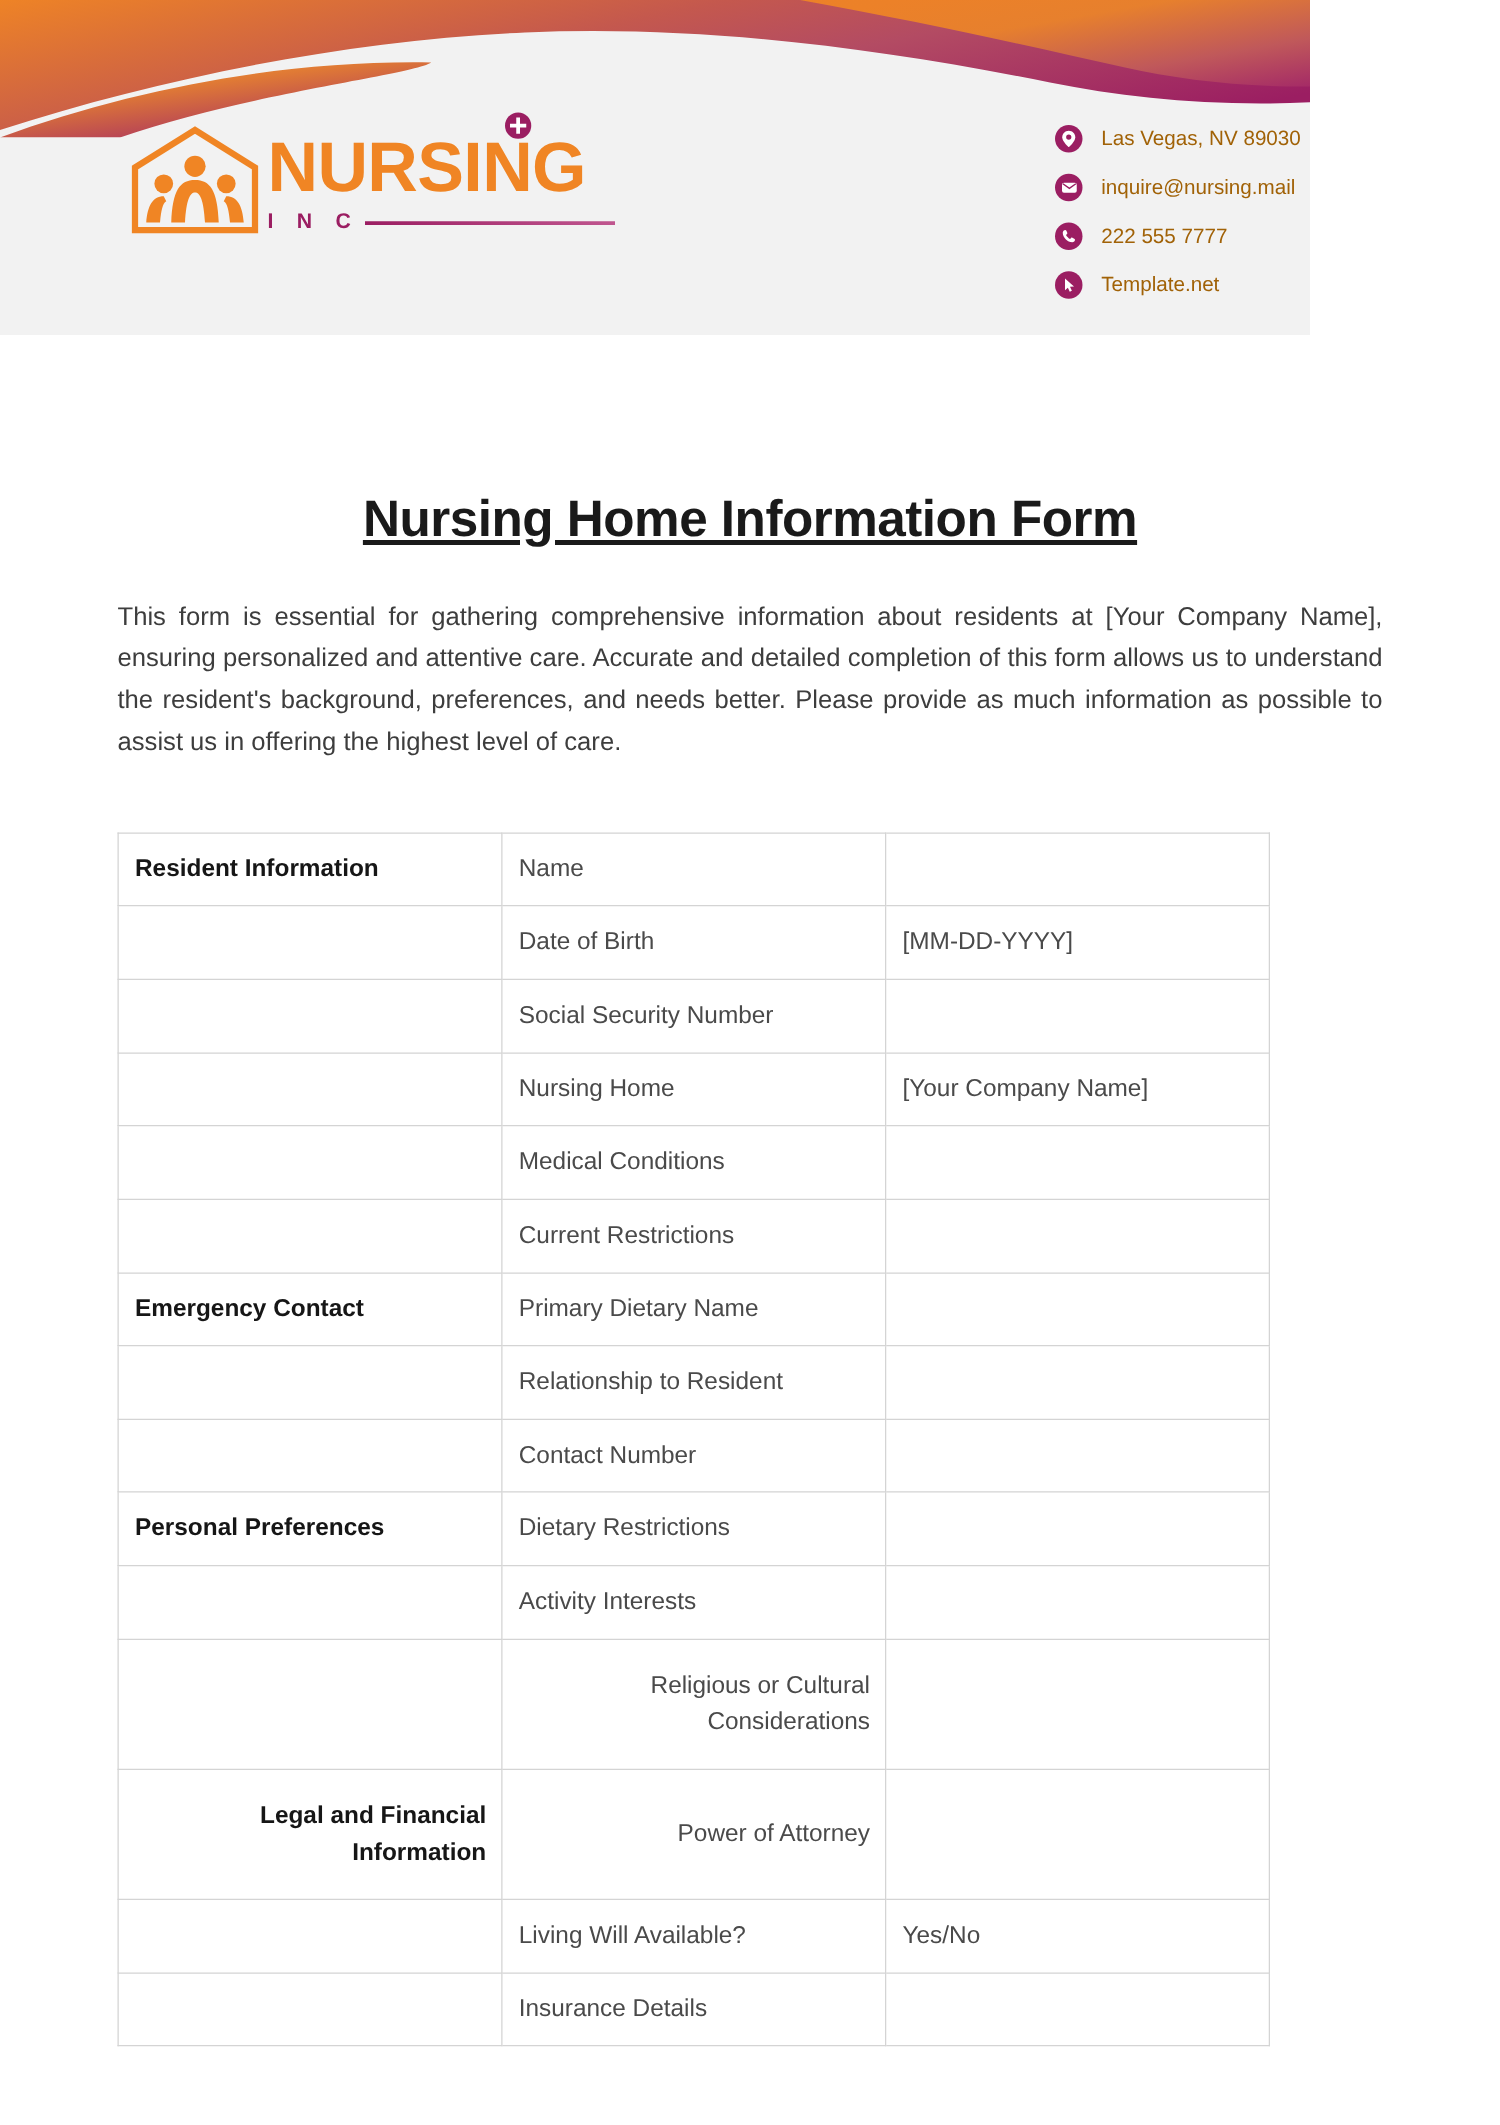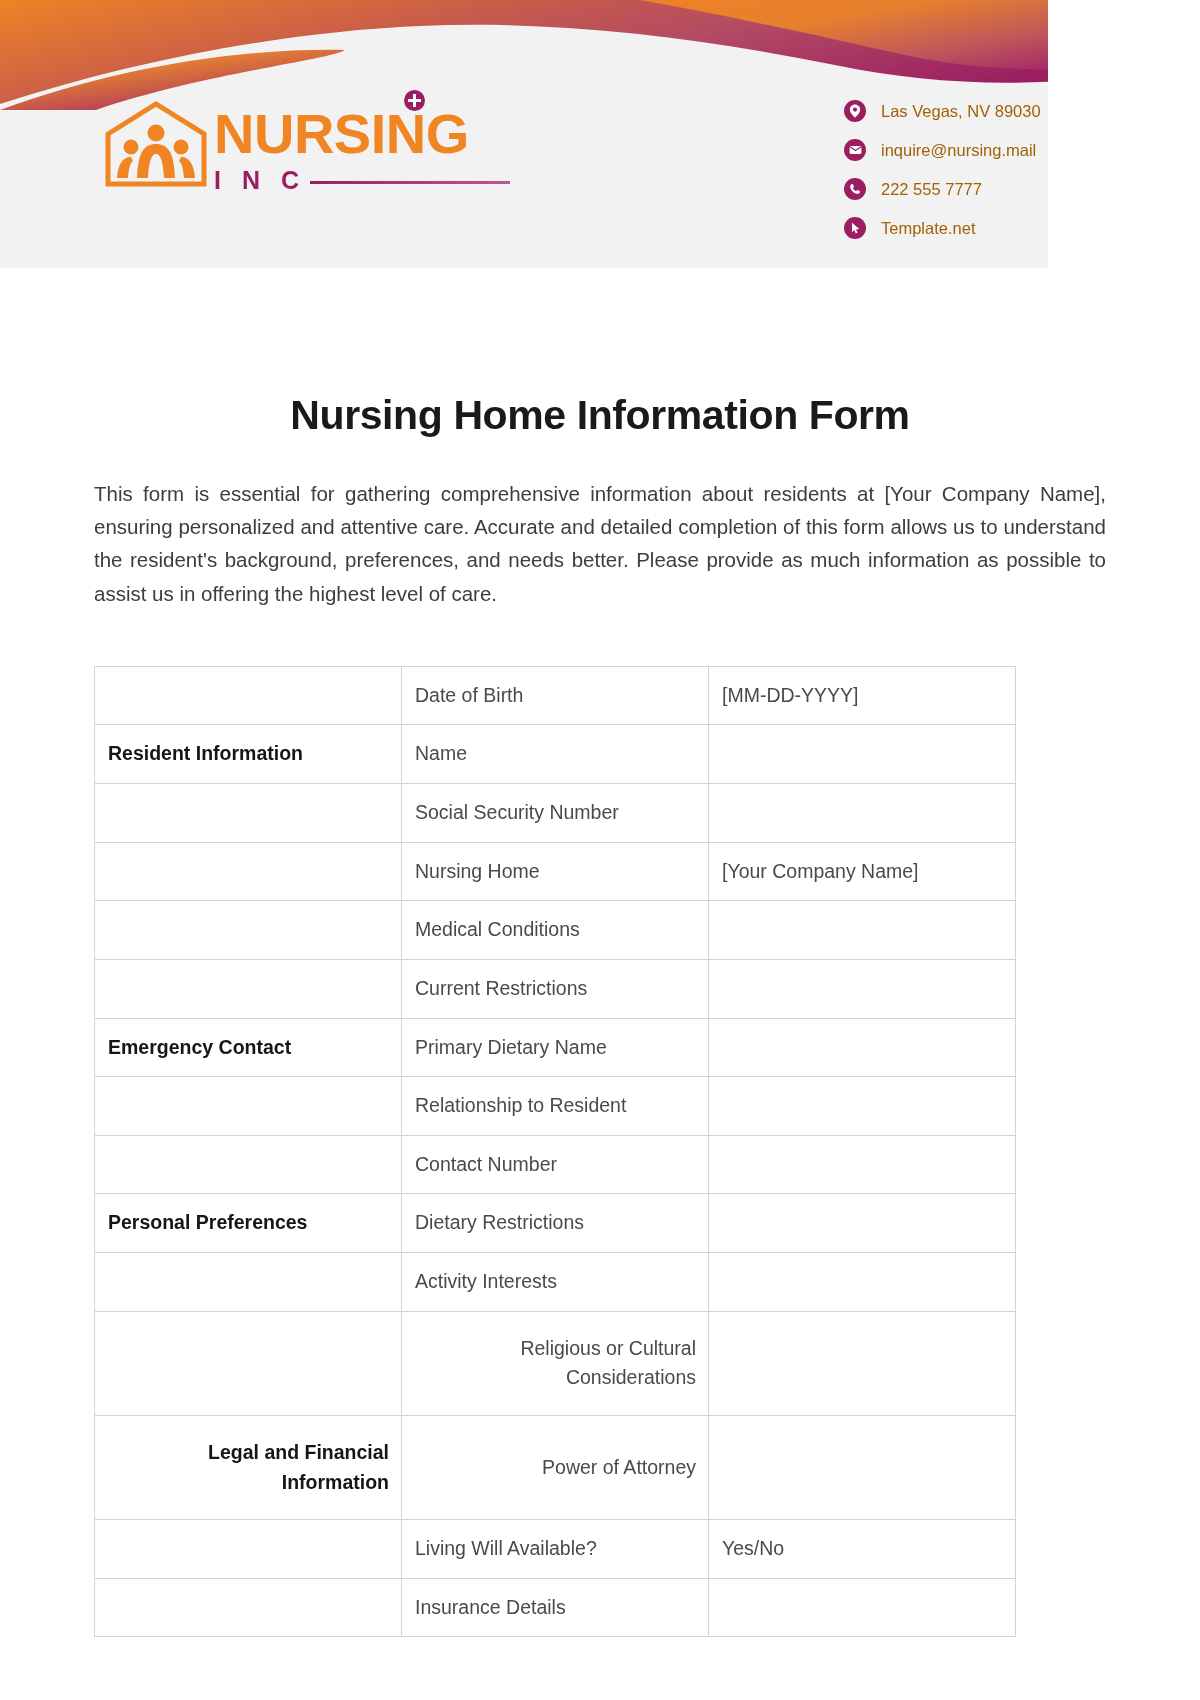--- a/index.html
+++ b/index.html
@@ -53,21 +53,21 @@
     border-radius:50%;
     background:#9B1E62;
   }
   .logo-cross::before, .logo-cross::after {
     content:""; position:absolute; background:#ffffff;
   }
   .logo-cross::before { left:9px; top:4px; width:3px; height:13px; }
   .logo-cross::after  { left:4px; top:9px; width:13px; height:3px; }
   .logo-sub { display:flex; align-items:center; margin-top:6px; }
   .logo-inc {
-    font-size:25px; font-weight:bold; letter-spacing:7px;
+    font-size:17px; font-weight:bold; letter-spacing:7px;
     color:#9B1E62; line-height:1;
   }
   .logo-rule {
     flex:1; height:3px; margin-left:4px; margin-top:3px;
     background:linear-gradient(90deg,#9B1E62 0%,#C0568F 100%);
     min-width:200px;
   }
 
   
   .contact { padding-top:4px; width:300px; }
@@ -90,20 +90,21 @@
   
   .page-body { padding:0 94px; }
   .doc-title {
     text-align:center;
     font-size:41px;
     font-weight:bold;
     color:#1a1a1a;
     letter-spacing:-0.4px;
     margin:0;
     padding-top:124px;
+    text-decoration:underline;
   }
   .intro {
     margin:0;
     padding-top:38px;
     font-size:20.5px;
     line-height:1.62;
     color:#3d3d3d;
     text-align:justify;
     text-justify:inter-word;
   }
@@ -232,28 +233,28 @@
 
 <div class="page-body">
 
   <h1 class="doc-title">Nursing Home Information Form</h1>
 
   <p class="intro">This form is essential for gathering comprehensive information about residents at [Your Company Name], ensuring personalized and attentive care. Accurate and detailed completion of this form allows us to understand the resident's background, preferences, and needs better. Please provide as much information as possible to assist us in offering the highest level of care.</p>
 
   <table class="form-table">
     <tbody>
         <tr>
+          <td class="col-a section">Resident Information</td>
+          <td class="col-b">Name</td>
+          <td class="col-c"></td>
+        </tr>
+        <tr>
           <td class="col-a"></td>
           <td class="col-b">Date of Birth</td>
           <td class="col-c">[MM-DD-YYYY]</td>
-        </tr>
-        <tr>
-          <td class="col-a section">Resident Information</td>
-          <td class="col-b">Name</td>
-          <td class="col-c"></td>
         </tr>
         <tr>
           <td class="col-a"></td>
           <td class="col-b">Social Security Number</td>
           <td class="col-c"></td>
         </tr>
         <tr>
           <td class="col-a"></td>
           <td class="col-b">Nursing Home</td>
           <td class="col-c">[Your Company Name]</td>

